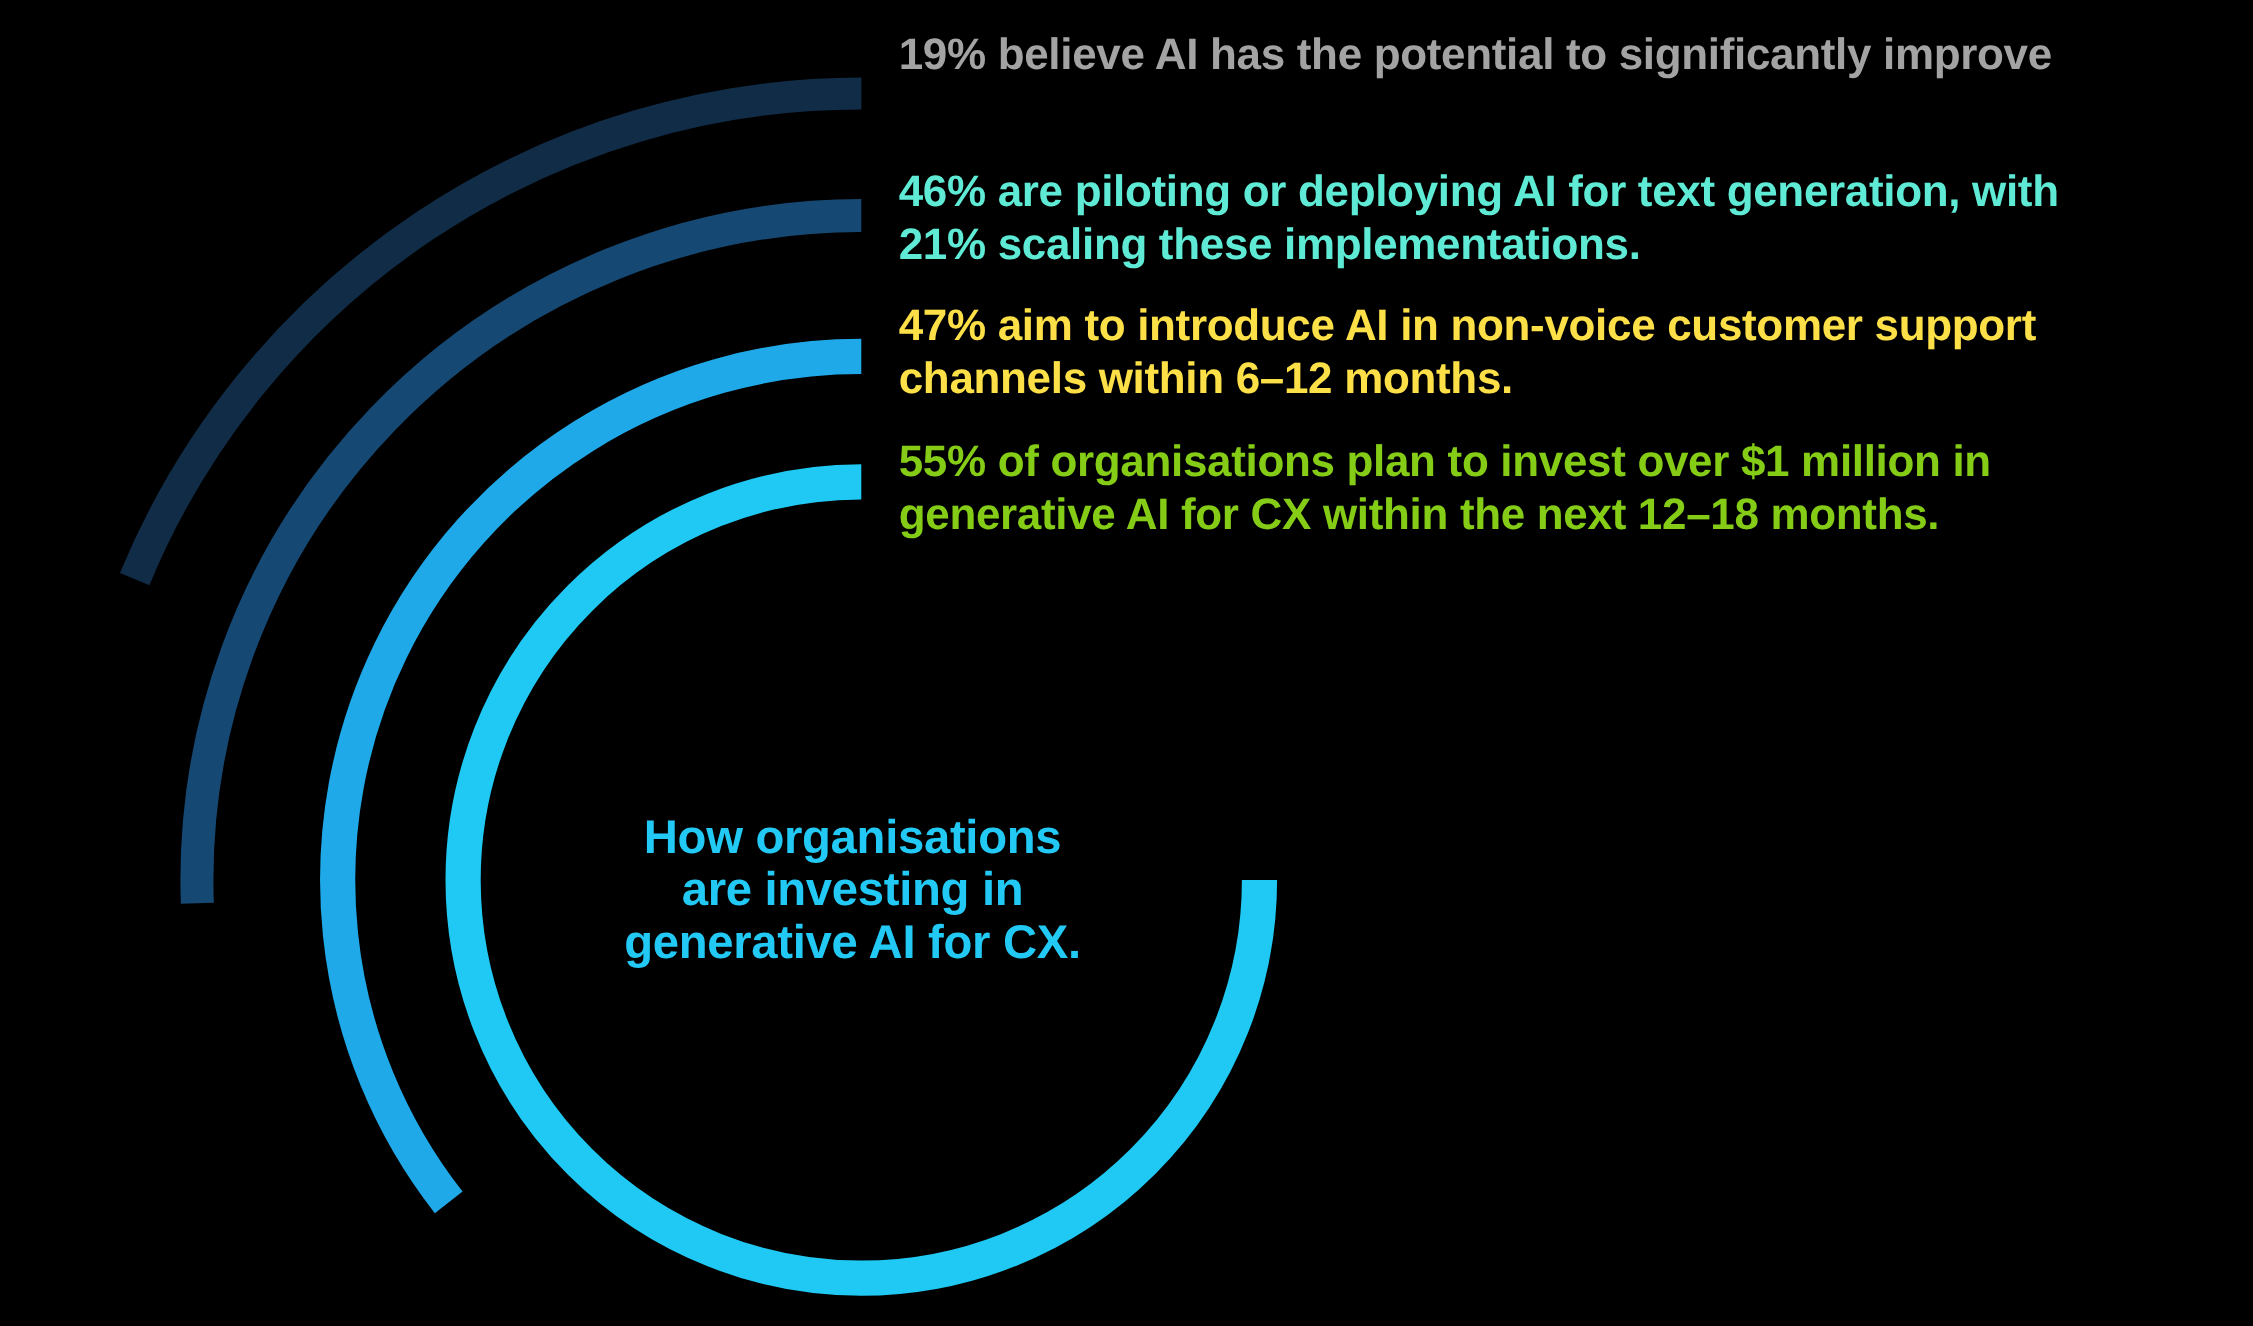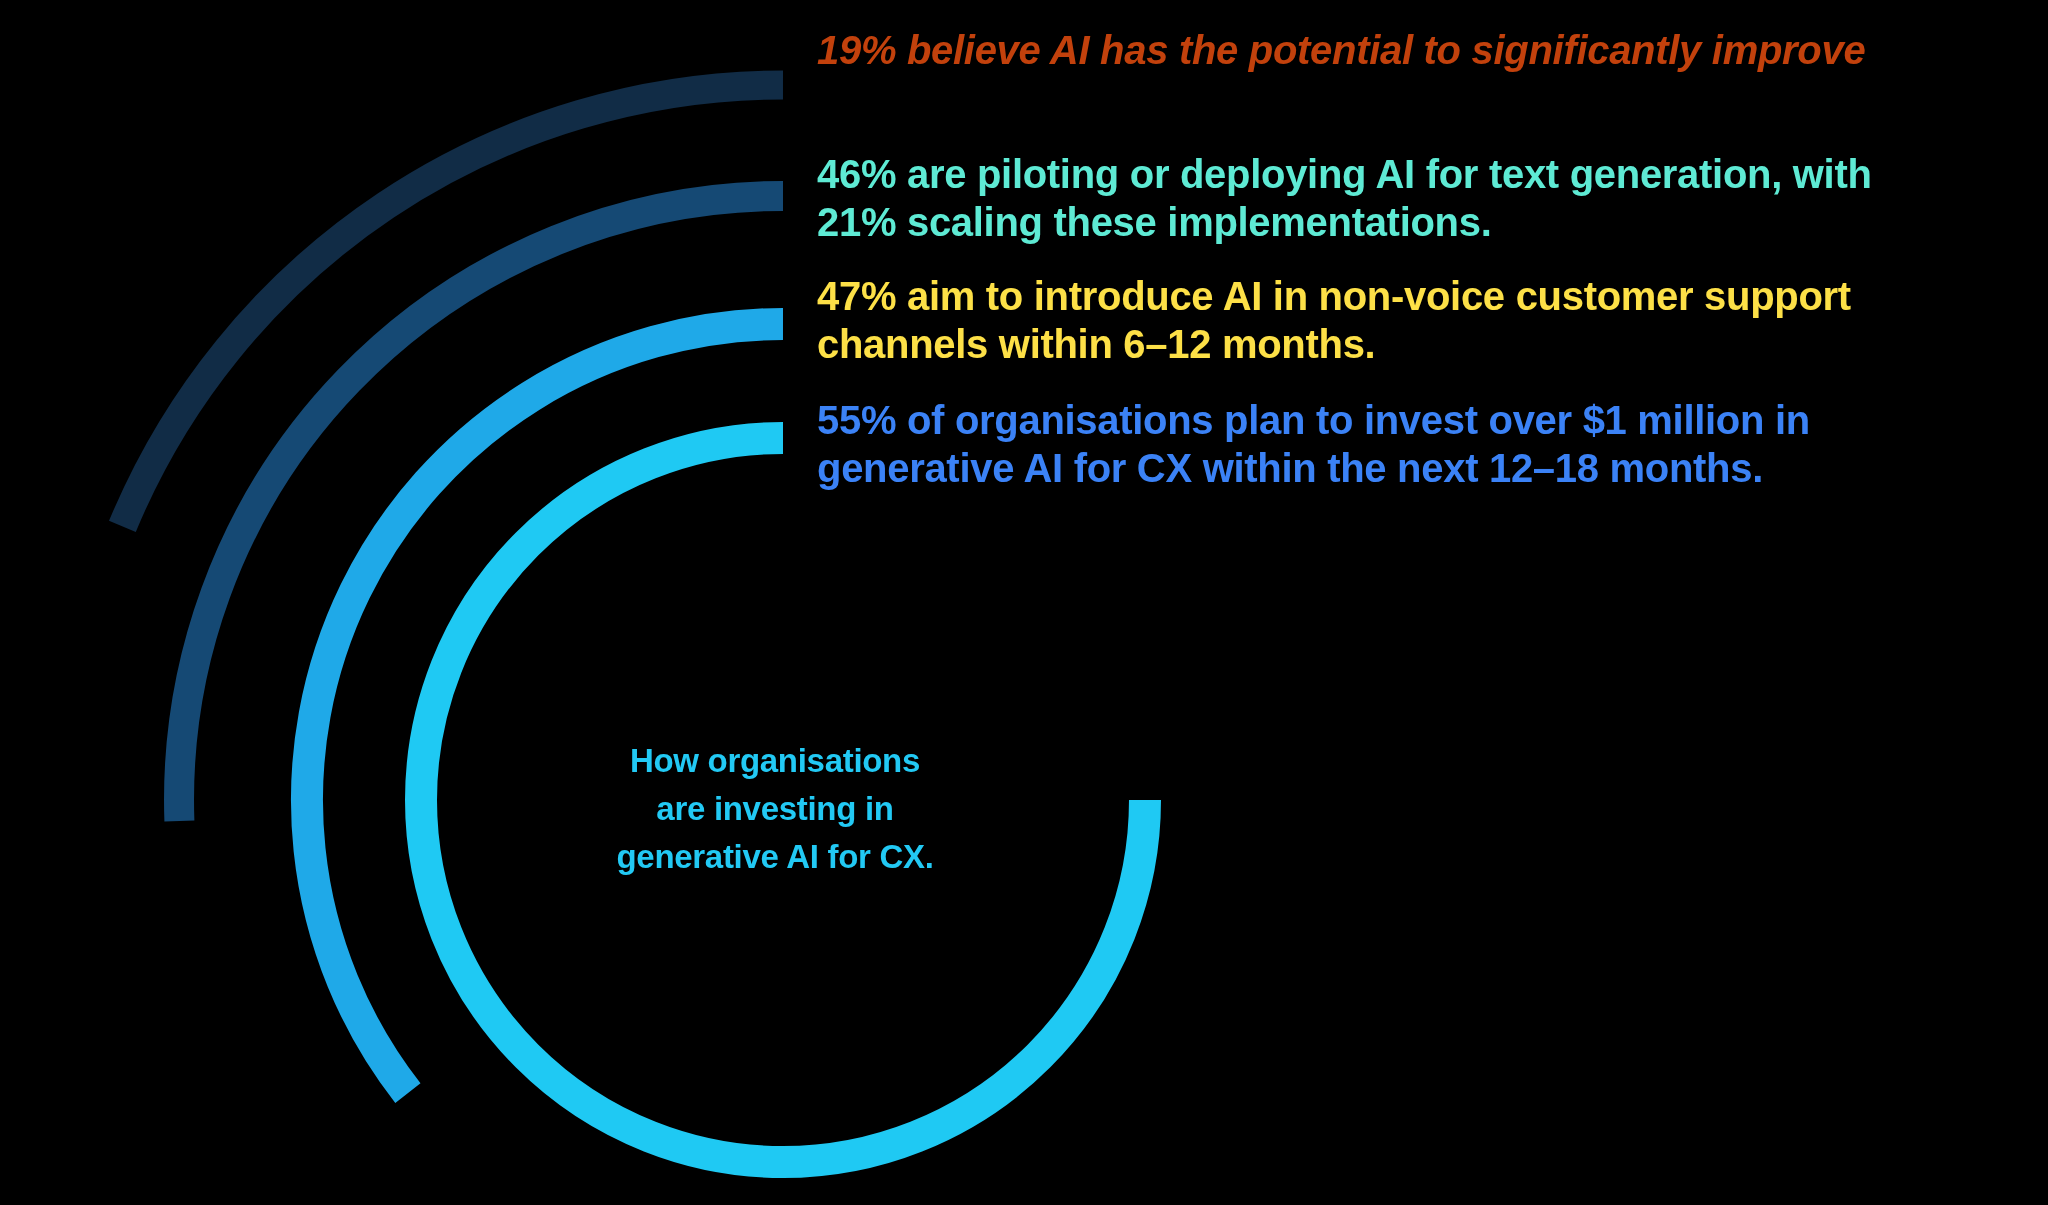--- a/index.html
+++ b/index.html
@@ -36,54 +36,54 @@
   .a2 { top: 150px; }
   .a3 { top: 272px; }
   .a4 { top: 396px; }
   .center-title {
     position: absolute;
     left: 775px;
     top: 737px;
     transform: translateX(-50%);
     text-align: center;
     font-weight: 700;
-    font-size: 33px;
+    font-size: 43px;
     line-height: 48px;
     letter-spacing: -0.3px;
     white-space: nowrap;
   }
   .center-title .line { display: block; }
 </style>
 </head>
 <body>
 
 <div class="canvas">
 
   <svg id="arcs" viewBox="0 0 2048 1205" xmlns="http://www.w3.org/2000/svg">
       <path d="M 783.0 85.0 A 715 715 0 0 0 122.4 526.4" fill="none" stroke="#112C46" stroke-width="29" stroke-linecap="butt"></path>
       <path d="M 783.0 196.0 A 604 604 0 0 0 179.4 821.1" fill="none" stroke="#154974" stroke-width="30" stroke-linecap="butt"></path>
       <path d="M 783.0 324.0 A 476 476 0 0 0 407.9 1093.1" fill="none" stroke="#1FA9E8" stroke-width="32" stroke-linecap="butt"></path>
       <path d="M 783.0 438.0 A 362 362 0 1 0 1145.0 800.0" fill="none" stroke="#1FC9F3" stroke-width="32" stroke-linecap="butt"></path>
     </svg>
 
-  <div class="anno a1" style="color: #c2410c; font-style: italic;">
+  <div class="anno a1" style="color: #a3a3a3;">
     <span class="line">19% believe AI has the potential to significantly improve</span>
   </div>
 
   <div class="anno a2" style="color: #5eead4;">
     <span class="line">46% are piloting or deploying AI for text generation, with</span>
     <span class="line">21% scaling these implementations.</span>
   </div>
 
   <div class="anno a3" style="color: #fde047;">
     <span class="line">47% aim to introduce AI in non-voice customer support</span>
     <span class="line">channels within 6–12 months.</span>
   </div>
 
-  <div class="anno a4" style="color: #3b82f6;">
+  <div class="anno a4" style="color: #84cc16;">
     <span class="line">55% of organisations plan to invest over $1 million in</span>
     <span class="line">generative AI for CX within the next 12–18 months.</span>
   </div>
 
   <div class="center-title" style="color: rgb(34, 201, 244);">
     <span class="line">How organisations</span>
     <span class="line">are investing in</span>
     <span class="line">generative AI for CX.</span>
   </div>
 

